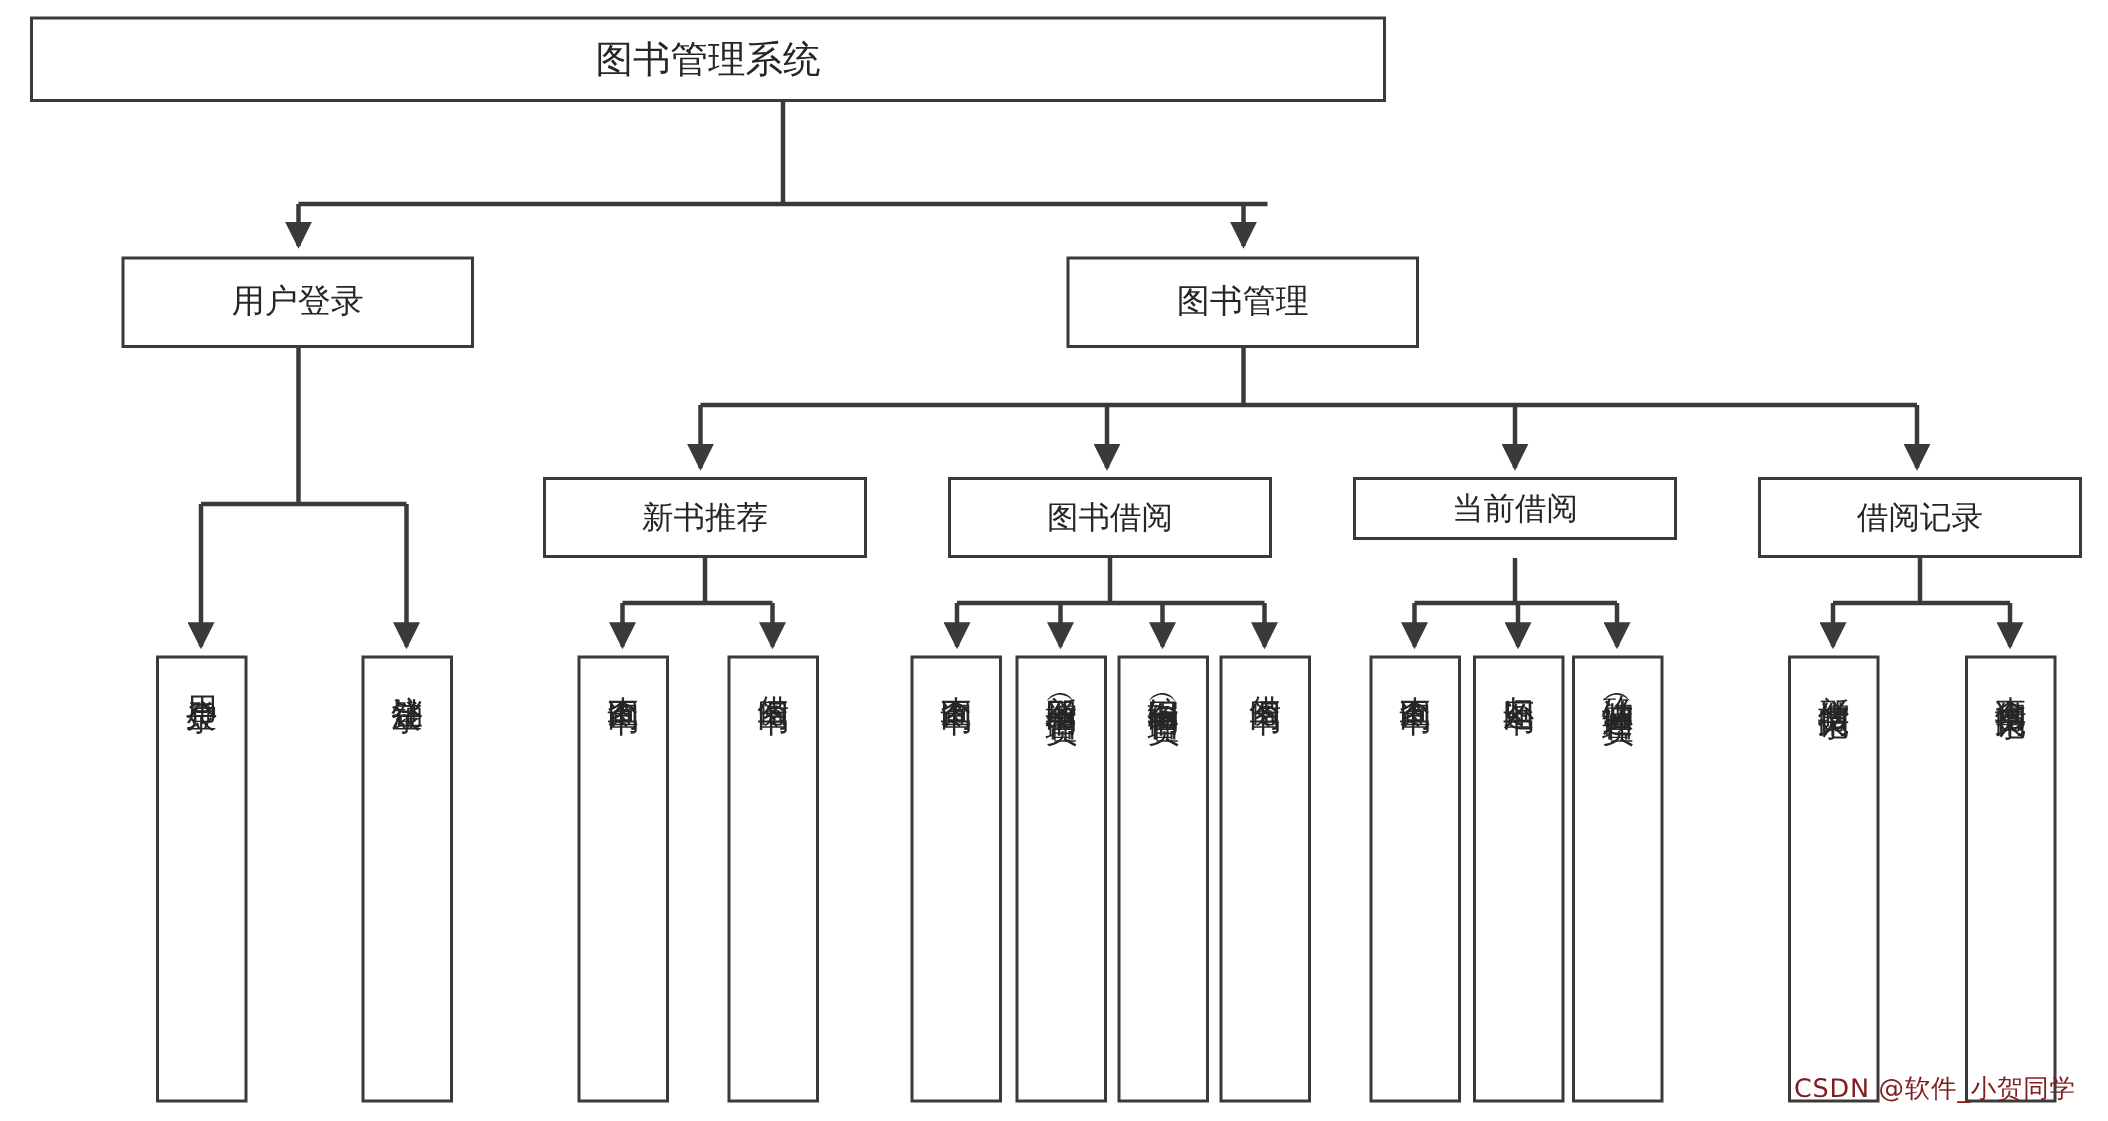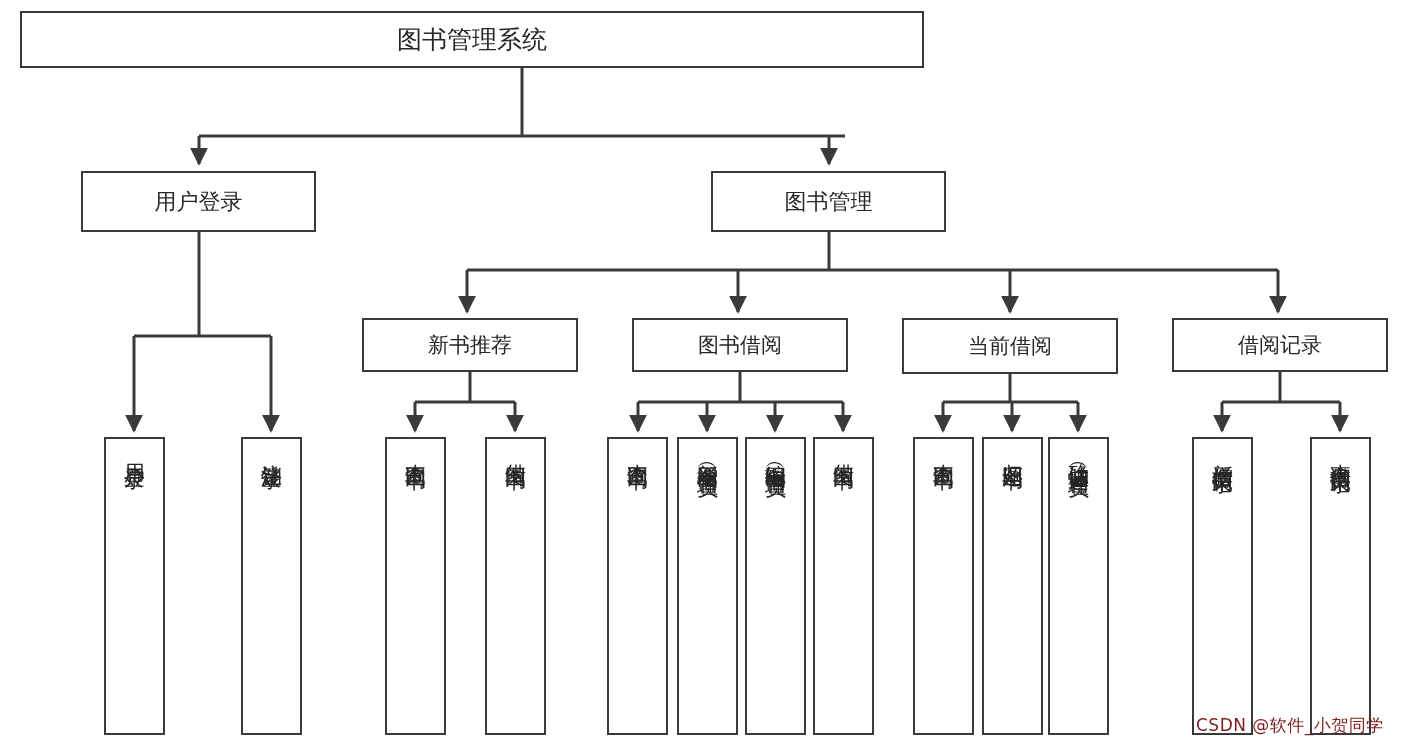--- a/index.html
+++ b/index.html
@@ -136,21 +136,21 @@
   <div class="node horiz lvl1" style="left:711px; top:171px; width:235px; height:61px;">
     <span class="node-label">图书管理</span>
   </div>
 
   <div class="node horiz lvl2" style="left:362px; top:318px; width:216px; height:54px;">
     <span class="node-label">新书推荐</span>
   </div>
   <div class="node horiz lvl2" style="left:632px; top:318px; width:216px; height:54px;justify-content:center;">
     <span class="node-label">图书借阅</span>
   </div>
-  <div class="node horiz lvl2" style="left:902px; top:318px; width:216px; height:56px;">
+  <div class="node horiz lvl2" style="left:902px; top:318px; width:216px; height:42px;">
     <span class="node-label">当前借阅</span>
   </div>
   <div class="node horiz lvl2" style="left:1172px; top:318px; width:216px; height:54px;">
     <span class="node-label">借阅记录</span>
   </div>
 
   <div class="node vert leaf" style="left:104px; top:437px; width:61px; height:298px;">
     <span class="node-label">用户登录</span>
   </div>
   <div class="node vert leaf" style="left:241px; top:437px; width:61px; height:298px;">

